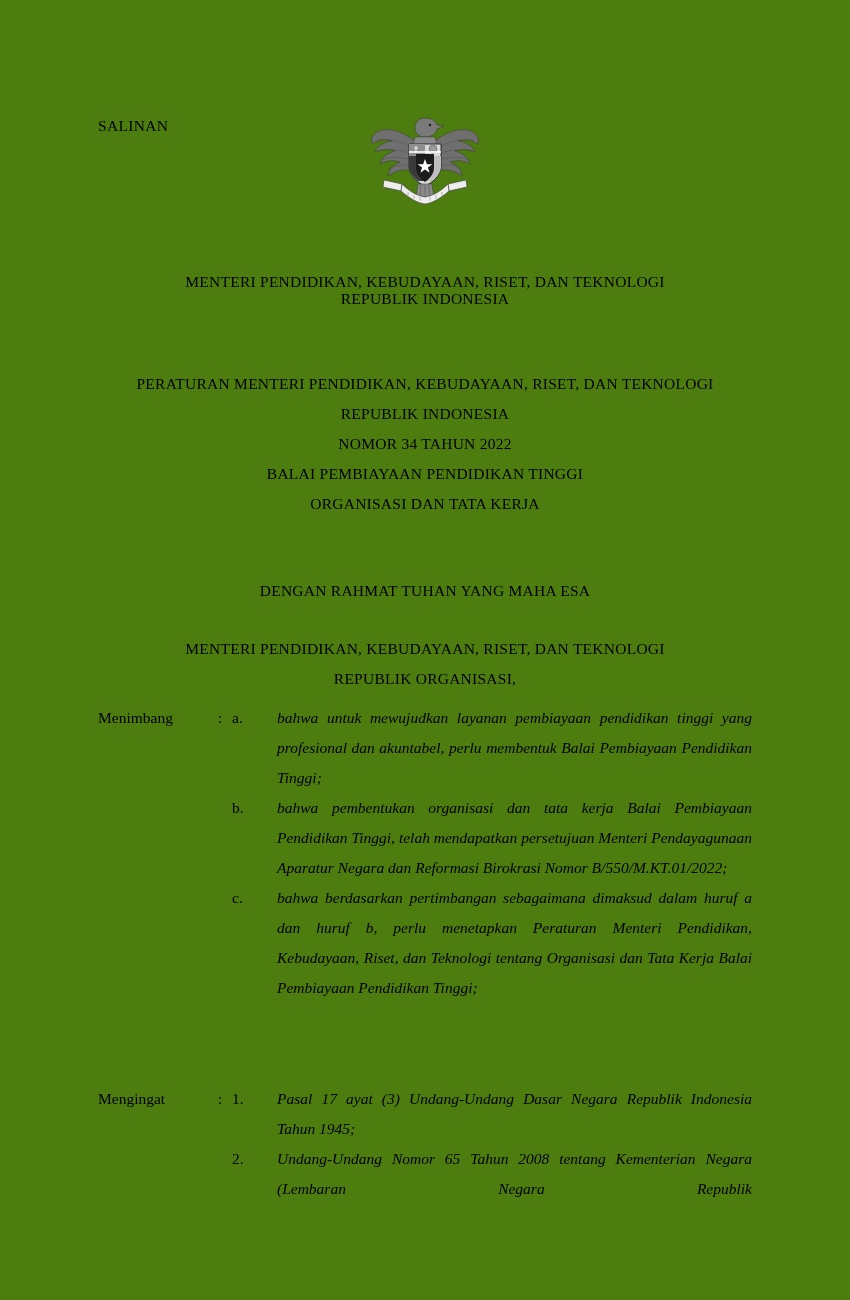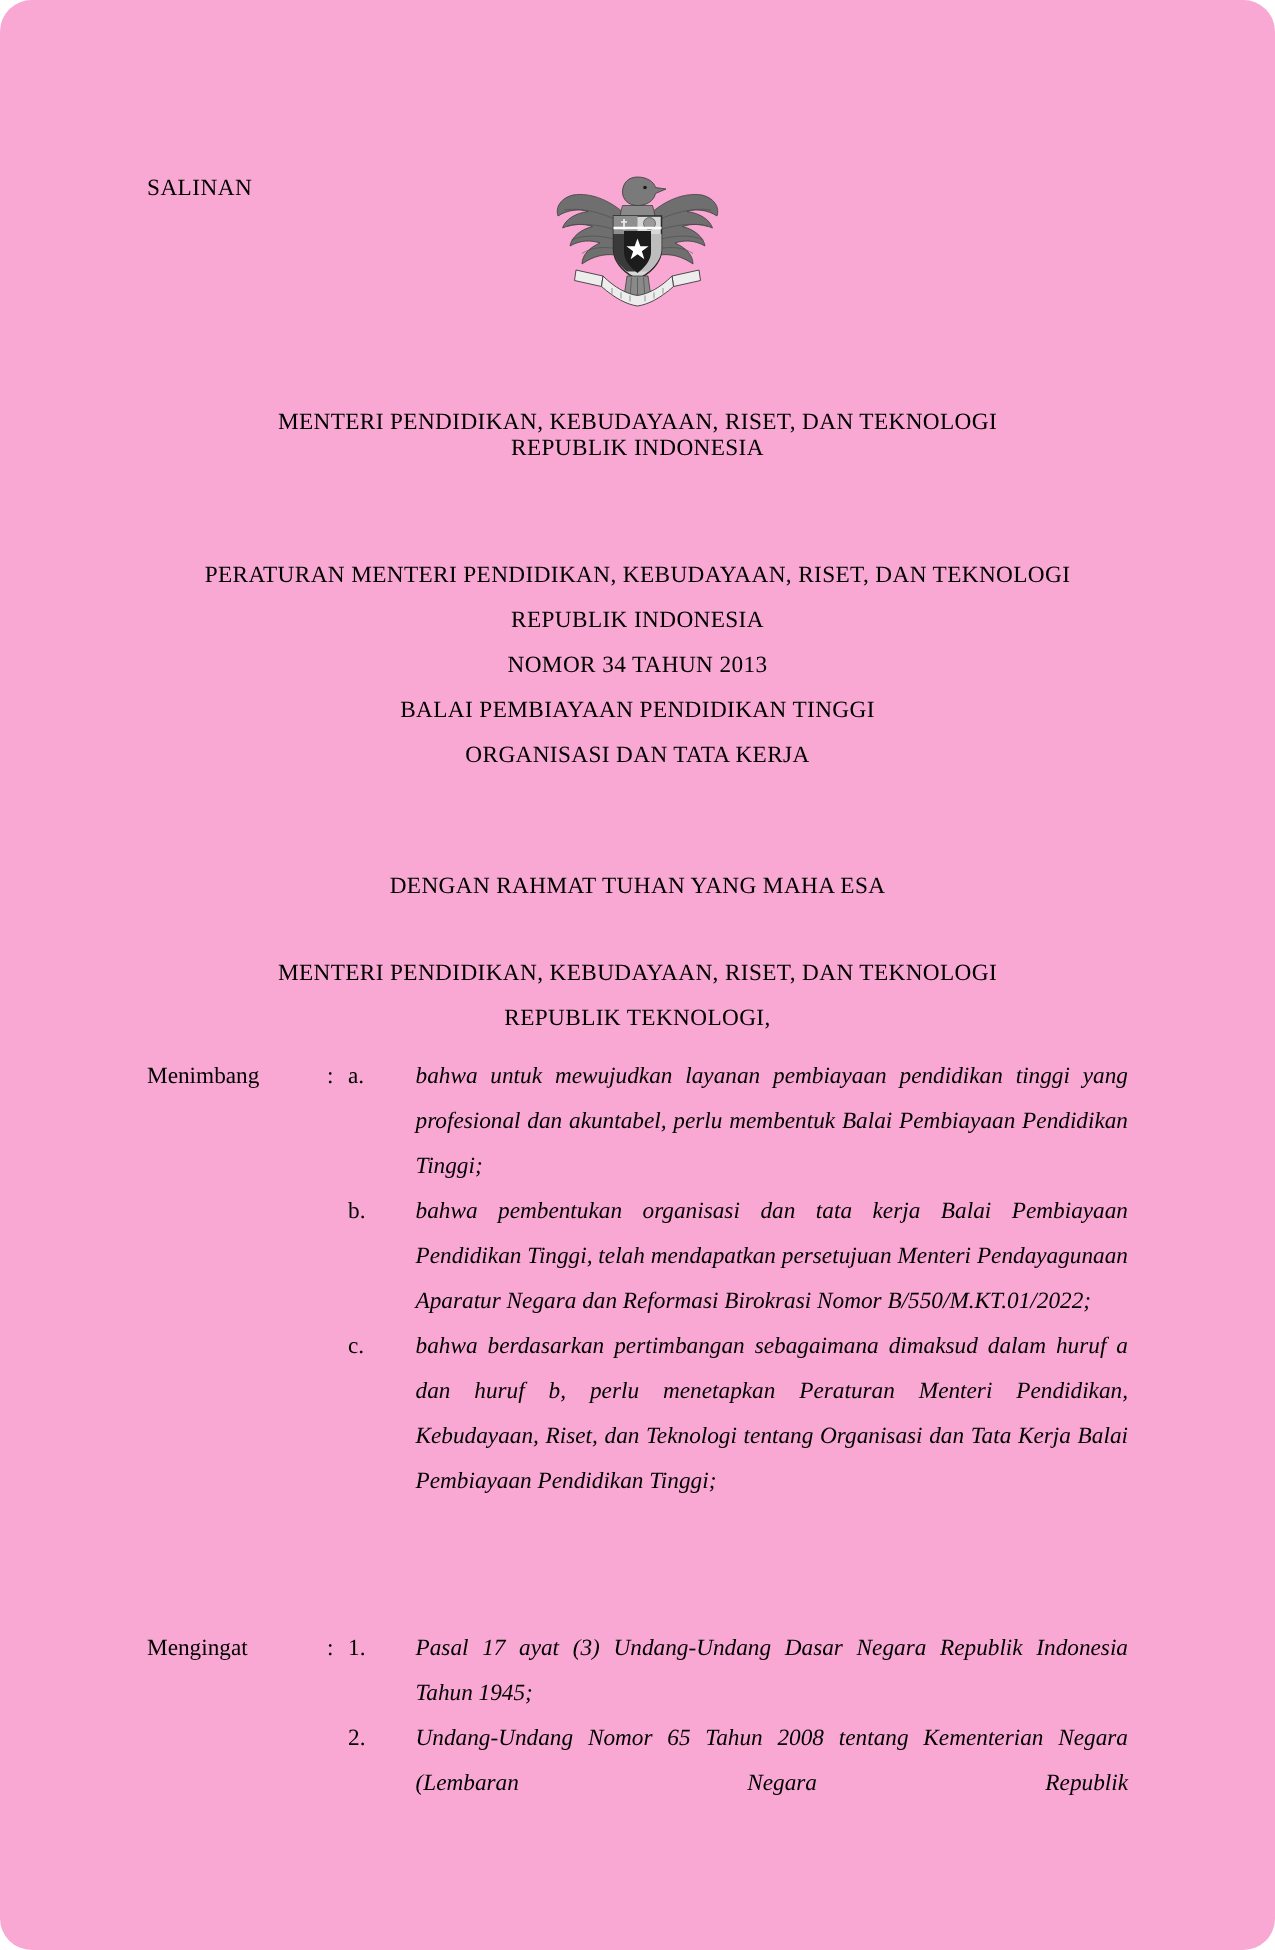--- a/index.html
+++ b/index.html
@@ -4,25 +4,24 @@
 <style>
   html, body {
     margin: 0;
     padding: 0;
     background: #ffffff;
   }
   .page {
     position: relative;
     width: 850px;
     height: 1300px;
-    background: #f9a8d4;
+    background: #4d7c0f;
     overflow: hidden;
     font-family: "Liberation Serif", "DejaVu Serif", serif;
     color: #000000;
-    border-radius: 21px;
   }
 
   
   .salinan {
     position: absolute;
     left: 98px;
     top: 118px;
     font-size: 15.5px;
     letter-spacing: 0.3px;
     line-height: 1;
@@ -187,32 +186,32 @@
   </div>
 
   <div class="ctr ministry-head">
     <span class="line">MENTERI PENDIDIKAN, KEBUDAYAAN, RISET, DAN TEKNOLOGI</span>
     <span class="line l2">REPUBLIK INDONESIA</span>
   </div>
 
   <div class="ctr title-block">
     <span class="line">PERATURAN MENTERI PENDIDIKAN, KEBUDAYAAN, RISET, DAN TEKNOLOGI</span>
     <span class="line">REPUBLIK INDONESIA</span>
-    <span class="line">NOMOR 34 TAHUN 2013</span>
+    <span class="line">NOMOR 34 TAHUN 2022</span>
     <span class="line">BALAI PEMBIAYAAN PENDIDIKAN TINGGI</span>
     <span class="line">ORGANISASI DAN TATA KERJA</span>
   </div>
 
   <div class="ctr invocation">
     <span class="line">DENGAN RAHMAT TUHAN YANG MAHA ESA</span>
   </div>
 
   <div class="ctr signatory">
     <span class="line">MENTERI PENDIDIKAN, KEBUDAYAAN, RISET, DAN TEKNOLOGI</span>
-    <span class="line">REPUBLIK TEKNOLOGI,</span>
+    <span class="line">REPUBLIK ORGANISASI,</span>
   </div>
 
   <div class="clause clause-menimbang">
 
     <div class="clause-row">
       <span class="clause-label">Menimbang</span>
       <span class="clause-colon">:</span>
       <span class="clause-marker">a.</span>
       <div class="clause-body para">bahwa untuk mewujudkan layanan pembiayaan pendidikan tinggi yang profesional dan akuntabel, perlu membentuk Balai Pembiayaan Pendidikan Tinggi;</div>
     </div>

